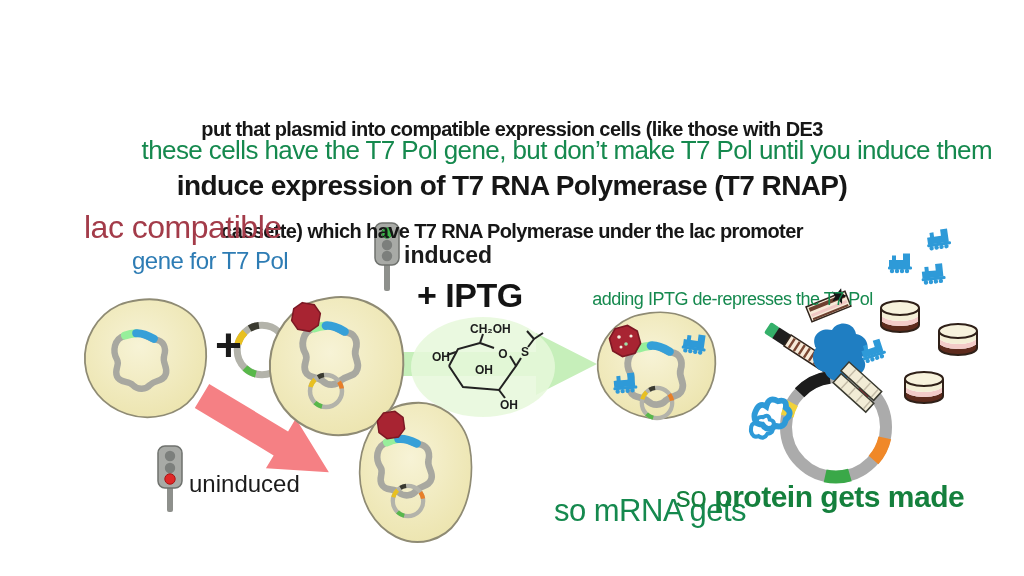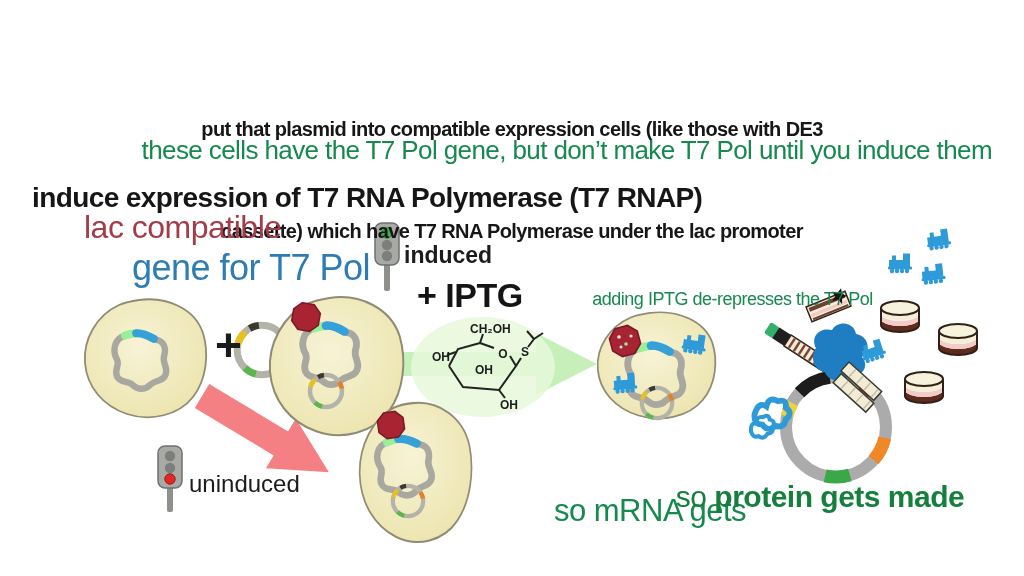--- a/index.html
+++ b/index.html
@@ -3,24 +3,24 @@
 <meta charset="utf-8">
 <style>
   html,body{margin:0;padding:0;background:#ffffff;}
   .stage{position:relative;width:1024px;height:576px;background:#ffffff;overflow:hidden;
          font-family:"Liberation Sans", sans-serif;}
   .txt{position:absolute;white-space:pre-wrap;}
   .title{left:32px;top:44px;width:960px;text-align:center;font-weight:700;font-size:20px;
          line-height:34px;letter-spacing:-0.6px;color:#161616;}
   .green-line{left:32px;top:135px;width:960px;text-align:right;font-weight:400;font-size:26px;
          letter-spacing:-0.6px;color:#15894e;}
-  .induce-line{left:32px;top:170px;width:960px;text-align:left;font-weight:700;font-size:28px;
-         letter-spacing:-0.6px;color:#161616;margin-top:12px;}
+  .induce-line{left:32px;top:170px;width:960px;text-align:center;font-weight:700;font-size:28px;
+         letter-spacing:-0.6px;color:#161616;}
   .lac-label{left:84px;top:209px;font-size:32px;letter-spacing:-0.5px;color:#a33b49;}
-  .gene-label{left:132px;top:247px;font-size:36px;letter-spacing:-0.5px;color:#2d7cb4;}
+  .gene-label{left:132px;top:247px;font-size:24px;letter-spacing:-0.5px;color:#2d7cb4;}
   .induced-label{left:404px;top:242px;font-weight:700;font-size:23px;color:#1b1b1b;}
   .iptg-label{left:417px;top:276px;font-weight:700;font-size:34px;letter-spacing:-0.5px;color:#141414;}
   .plus-sign{left:215px;top:318px;font-weight:700;font-size:46px;color:#1b1b1b;}
   .uninduced-label{left:189px;top:470px;font-weight:400;font-size:24px;color:#1b1b1b;}
   .adding-text{left:505px;top:222px;width:455px;text-align:center;font-size:18px;line-height:31px;
          letter-spacing:-0.5px;color:#15894e;}
   .mrna-text{left:550px;top:421px;width:200px;text-align:center;font-size:31px;line-height:36px;
          letter-spacing:-0.5px;color:#15894e;}
   .protein-text{left:648px;top:480px;width:344px;text-align:center;font-size:30px;
          letter-spacing:-0.5px;color:#15803d;}

